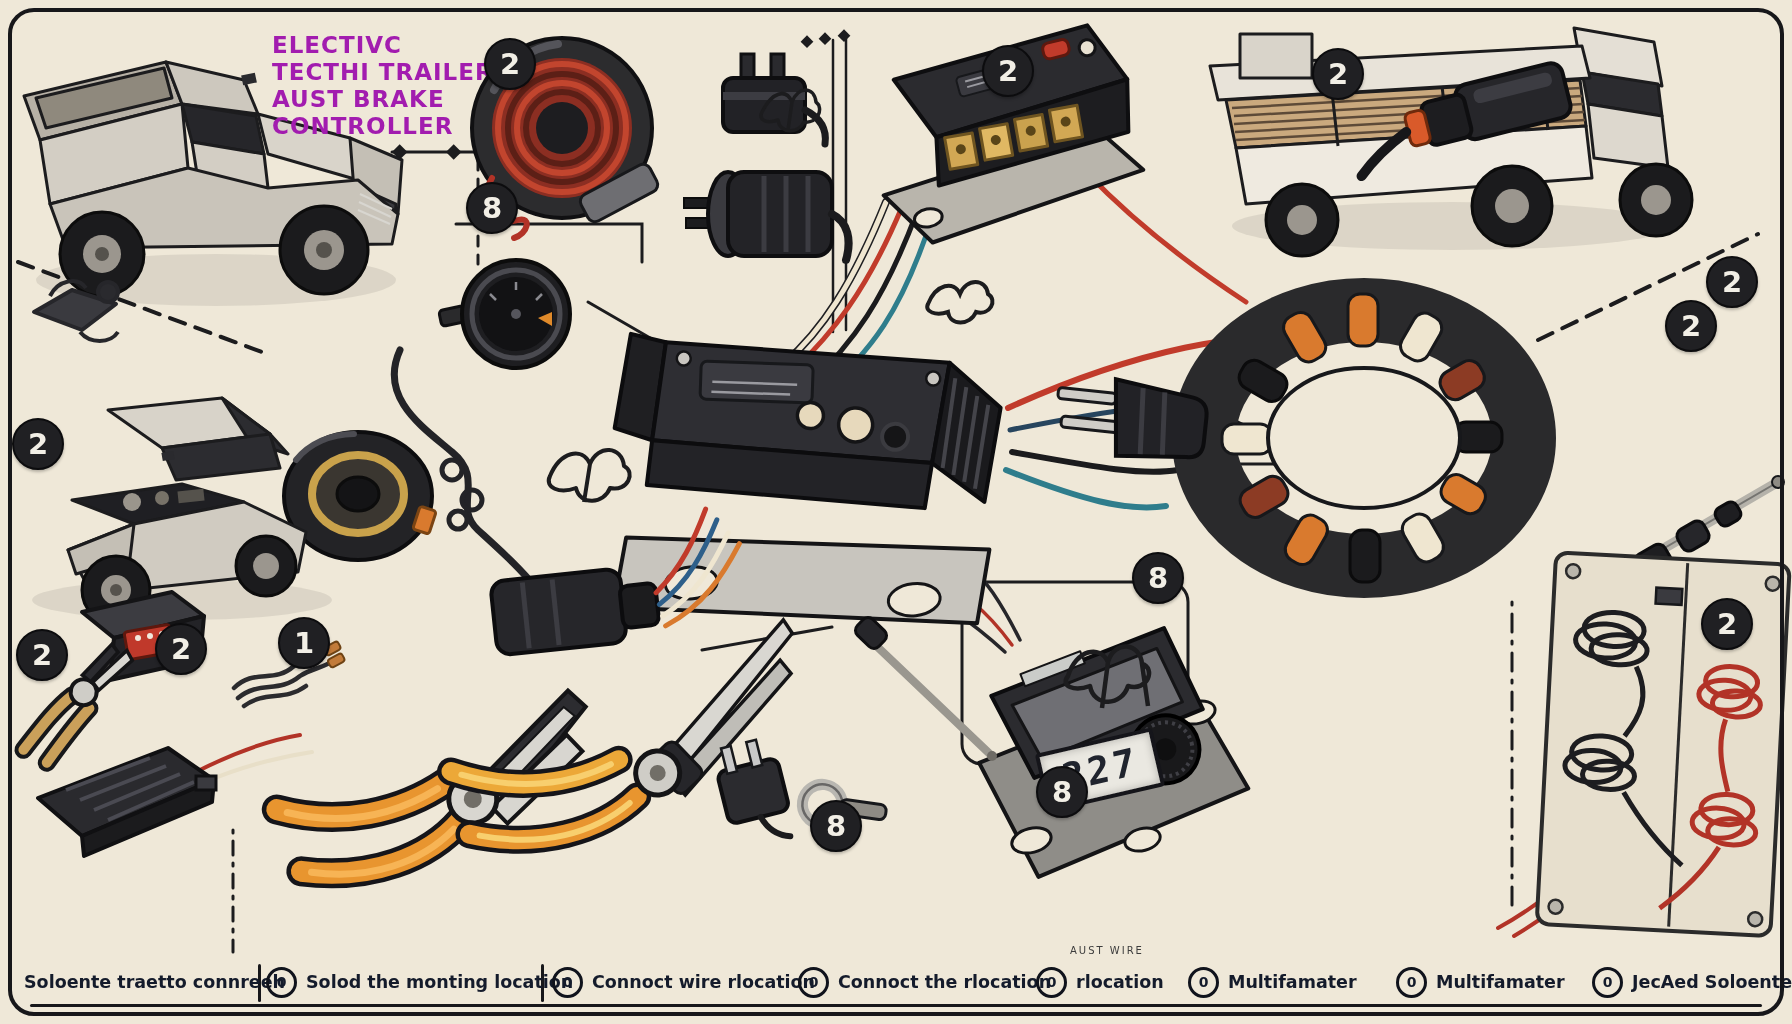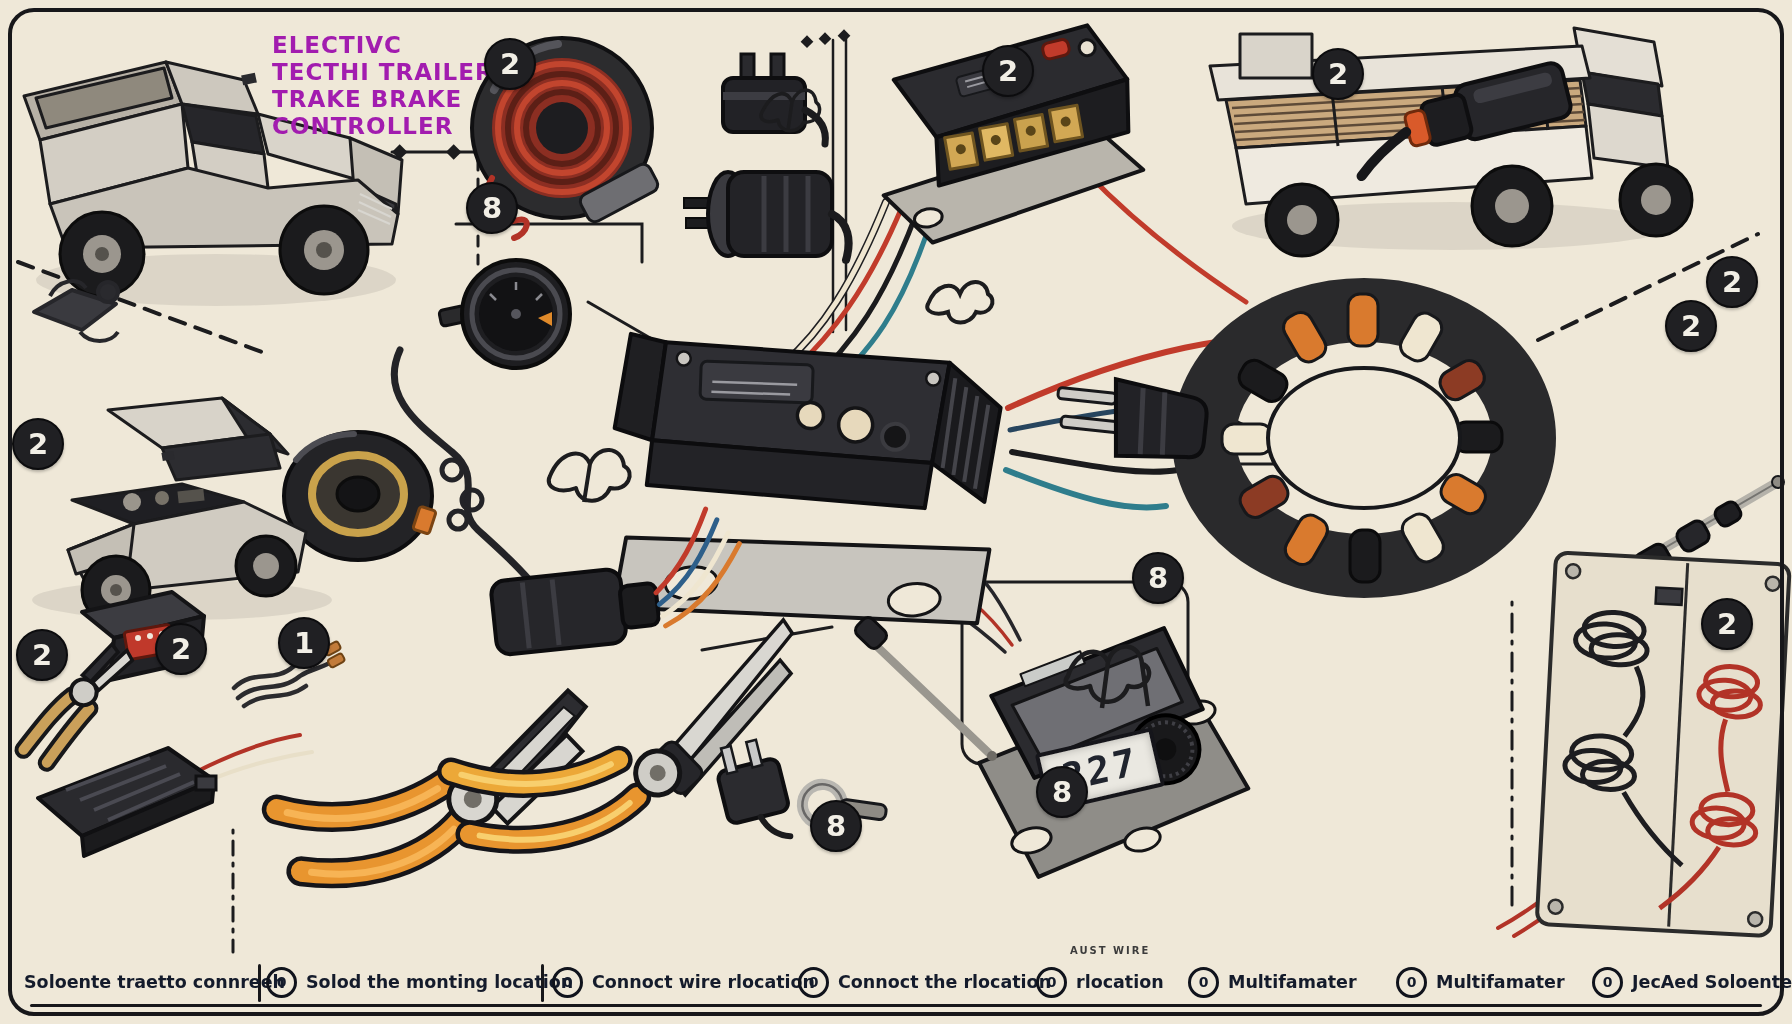--- a/index.html
+++ b/index.html
@@ -20,21 +20,21 @@
          background:#202023;color:#f2efe6;border:2px solid #0c0c0e;display:flex;align-items:center;
          justify-content:center;font-size:29px;font-weight:bold;box-shadow:0 2px 3px rgba(0,0,0,.25);}
 
   
   #footer{position:absolute;left:0;top:962px;width:1792px;height:46px;color:#141b2b;}
   .step{position:absolute;top:0;display:flex;align-items:center;gap:9px;height:40px;}
   .step .num{width:25px;height:25px;border:3px solid #10131c;border-radius:50%;display:flex;
              align-items:center;justify-content:center;font-size:14px;font-weight:bold;flex:0 0 auto;}
   .step .num:empty{display:none;}
   .step .lbl{font-size:17.5px;font-weight:bold;white-space:nowrap;}
-  .step .caption{position:absolute;top:-17px;left:34px;font-size:10px;font-weight:bold;
+  .step .caption{position:absolute;top:-17px;left:34px;font-size:10px;font-weight:normal;
                  letter-spacing:2px;color:#3c3c3c;white-space:nowrap;}
   .vsep{position:absolute;top:2px;width:3px;height:38px;background:#17171a;border-radius:2px;}
 
   
   .lcd{position:absolute;left:1040px;top:740px;width:112px;height:52px;background:#eae8e1;
        border:4px solid #15151a;border-radius:4px;transform:rotate(-13deg);display:flex;
        align-items:center;justify-content:center;box-shadow:inset 0 0 8px rgba(0,0,0,.25);}
   .lcd span{font-family:"DejaVu Sans Mono",monospace;font-weight:bold;font-size:38px;color:#20242e;
             letter-spacing:3px;transform:skewX(-6deg);}
 </style>
@@ -147,21 +147,21 @@
       <path d="M14,60 L52,38 L96,52 L62,78 Z" fill="#3a3a3f"></path>
       <path d="M30,44 C38,28 58,24 66,36"></path>
       <path d="M60,80 C70,92 90,92 98,80"></path>
       <circle cx="88" cy="40" r="10" fill="#2a2a2e"></circle>
     </g>
   </svg>
 
   <div class="title">
     <div>ELECTIVC</div>
     <div>TECTHI TRAILER</div>
-    <div>TRAKE BRAKE</div>
+    <div>AUST BRAKE</div>
     <div>CONTROLLER</div>
   </div>
 
   <svg style="left:462px;top:28px" width="200" height="214" viewBox="0 0 200 214">
     <circle cx="100" cy="100" r="90" fill="#2c2c2e" stroke="#101012" stroke-width="4"></circle>
     <circle cx="100" cy="100" r="70" fill="#8c2e22"></circle>
     <g fill="none">
       <circle cx="100" cy="100" r="64" stroke="#c2452e" stroke-width="6"></circle>
       <circle cx="100" cy="100" r="54" stroke="#5c1f16" stroke-width="6"></circle>
       <circle cx="100" cy="100" r="45" stroke="#c2452e" stroke-width="6"></circle>

